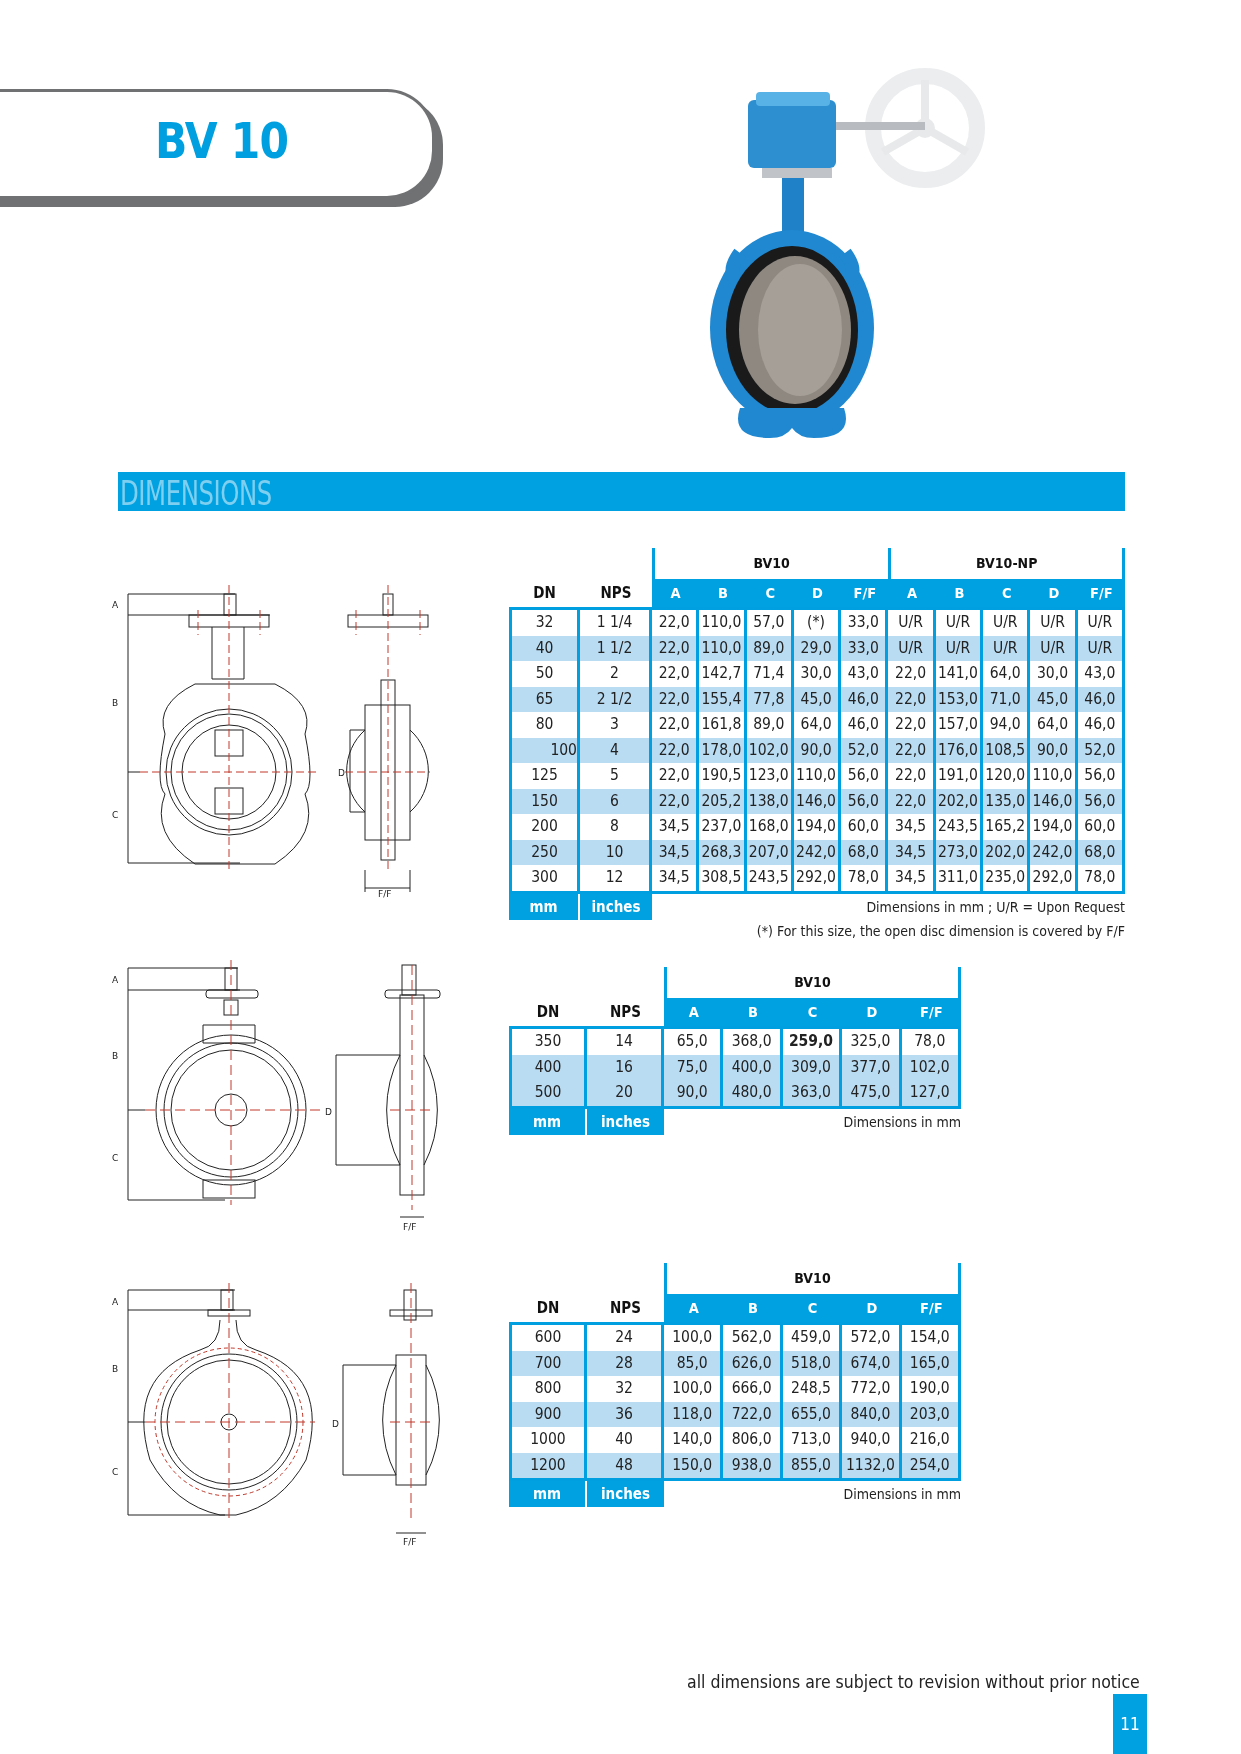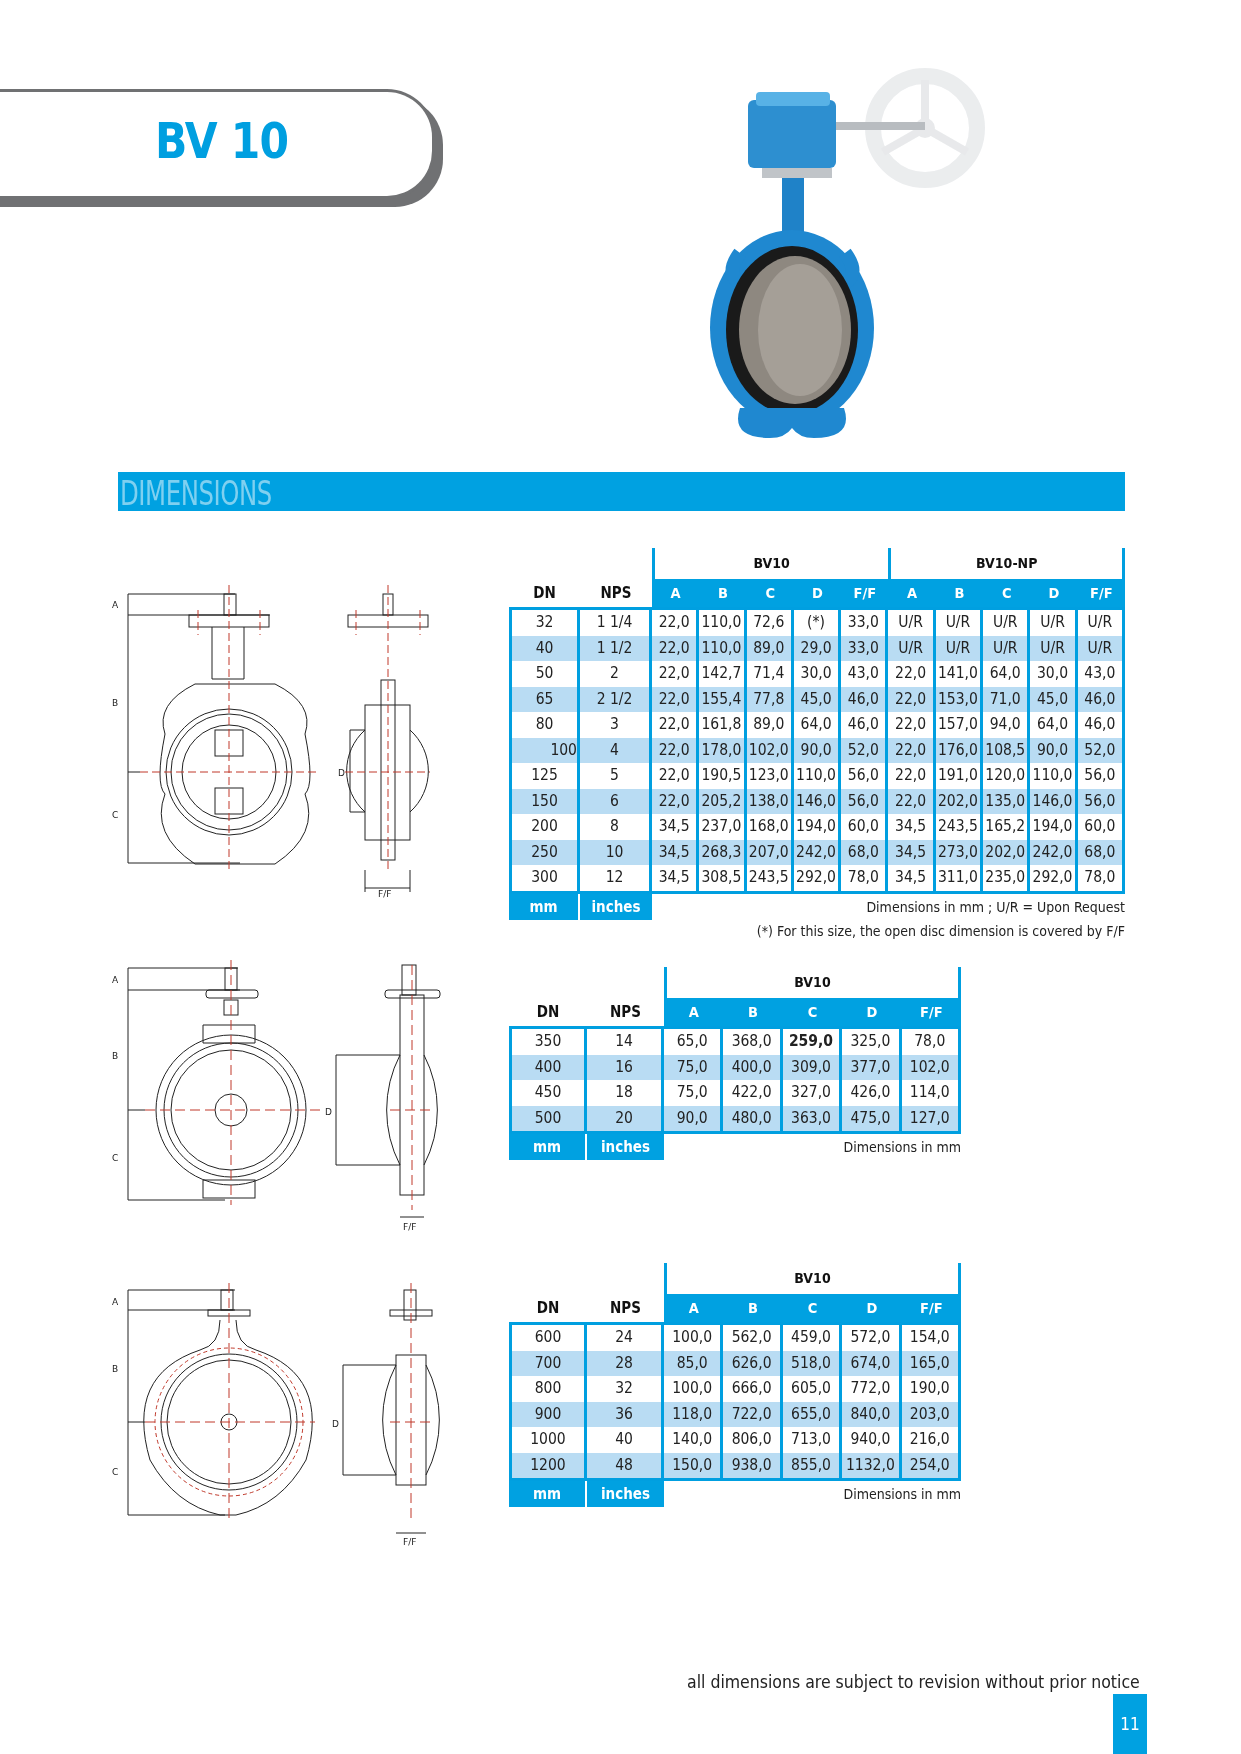--- a/index.html
+++ b/index.html
@@ -145,21 +145,21 @@
     <td class="sub-head">D</td>
     <td class="sub-head">F/F</td>
   </tr>
   </tbody>
     <tbody id="t0-body">
       <tr class="data">
         <td class="cell" style="border-left: 3px solid rgb(0, 159, 224); border-top: 3px solid rgb(0, 159, 224);">32</td>
         <td class="cell" style="border-top: 3px solid rgb(0, 159, 224);">1 1/4</td>
         <td class="cell" style="border-top: 3px solid rgb(0, 159, 224);">22,0</td>
         <td class="cell" style="border-top: 3px solid rgb(0, 159, 224);">110,0</td>
-        <td class="cell" style="border-top: 3px solid rgb(0, 159, 224);">72,6</td>
+        <td class="cell" style="border-top: 3px solid rgb(0, 159, 224);">57,0</td>
         <td class="cell" style="border-top: 3px solid rgb(0, 159, 224);">(*)</td>
         <td class="cell" style="border-top: 3px solid rgb(0, 159, 224);">33,0</td>
         <td class="cell" style="border-top: 3px solid rgb(0, 159, 224);">U/R</td>
         <td class="cell" style="border-top: 3px solid rgb(0, 159, 224);">U/R</td>
         <td class="cell" style="border-top: 3px solid rgb(0, 159, 224);">U/R</td>
         <td class="cell" style="border-top: 3px solid rgb(0, 159, 224);">U/R</td>
         <td class="cell" style="border-top: 3px solid rgb(0, 159, 224);">U/R</td>
       </tr>
       <tr class="data row-alt">
         <td class="cell" style="border-left: 3px solid rgb(0, 159, 224);">40</td>
@@ -387,29 +387,20 @@
       </tr>
       <tr class="data row-alt">
         <td class="cell" style="border-left: 3px solid rgb(0, 159, 224);">400</td>
         <td class="cell">16</td>
         <td class="cell">75,0</td>
         <td class="cell">400,0</td>
         <td class="cell">309,0</td>
         <td class="cell">377,0</td>
         <td class="cell">102,0</td>
       </tr>
-      <tr class="data">
-        <td class="cell" style="border-left: 3px solid rgb(0, 159, 224);">450</td>
-        <td class="cell">18</td>
-        <td class="cell">75,0</td>
-        <td class="cell">422,0</td>
-        <td class="cell">327,0</td>
-        <td class="cell">426,0</td>
-        <td class="cell">114,0</td>
-      </tr>
       <tr class="data row-alt">
         <td class="cell" style="border-left: 3px solid rgb(0, 159, 224); border-bottom: 3px solid rgb(0, 159, 224);">500</td>
         <td class="cell" style="border-bottom: 3px solid rgb(0, 159, 224);">20</td>
         <td class="cell" style="border-bottom: 3px solid rgb(0, 159, 224);">90,0</td>
         <td class="cell" style="border-bottom: 3px solid rgb(0, 159, 224);">480,0</td>
         <td class="cell" style="border-bottom: 3px solid rgb(0, 159, 224);">363,0</td>
         <td class="cell" style="border-bottom: 3px solid rgb(0, 159, 224);">475,0</td>
         <td class="cell" style="border-bottom: 3px solid rgb(0, 159, 224);">127,0</td>
       </tr>
     </tbody>
@@ -500,21 +491,21 @@
         <td class="cell">626,0</td>
         <td class="cell">518,0</td>
         <td class="cell">674,0</td>
         <td class="cell">165,0</td>
       </tr>
       <tr class="data">
         <td class="cell" style="border-left: 3px solid rgb(0, 159, 224);">800</td>
         <td class="cell">32</td>
         <td class="cell">100,0</td>
         <td class="cell">666,0</td>
-        <td class="cell">605,0</td>
+        <td class="cell">248,5</td>
         <td class="cell">772,0</td>
         <td class="cell">190,0</td>
       </tr>
       <tr class="data row-alt">
         <td class="cell" style="border-left: 3px solid rgb(0, 159, 224);">900</td>
         <td class="cell">36</td>
         <td class="cell">118,0</td>
         <td class="cell">722,0</td>
         <td class="cell">655,0</td>
         <td class="cell">840,0</td>

